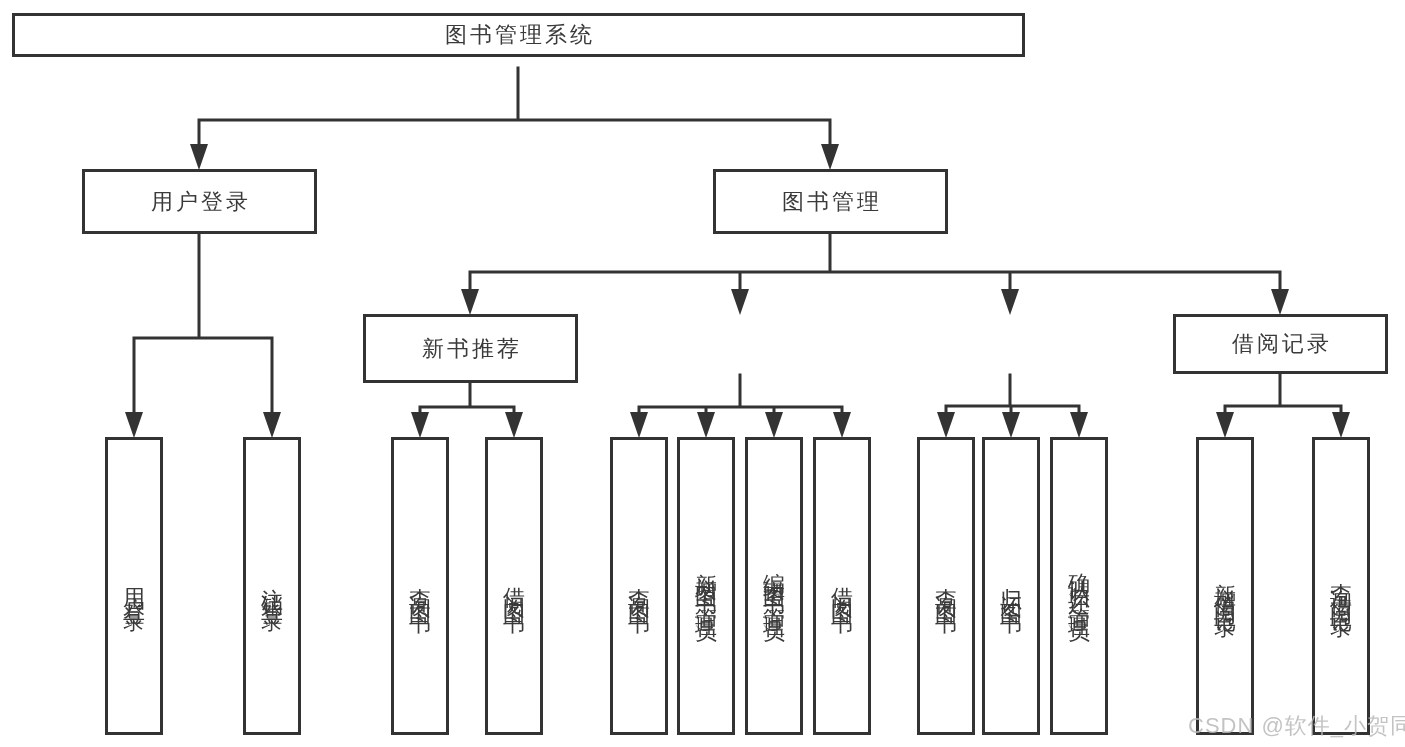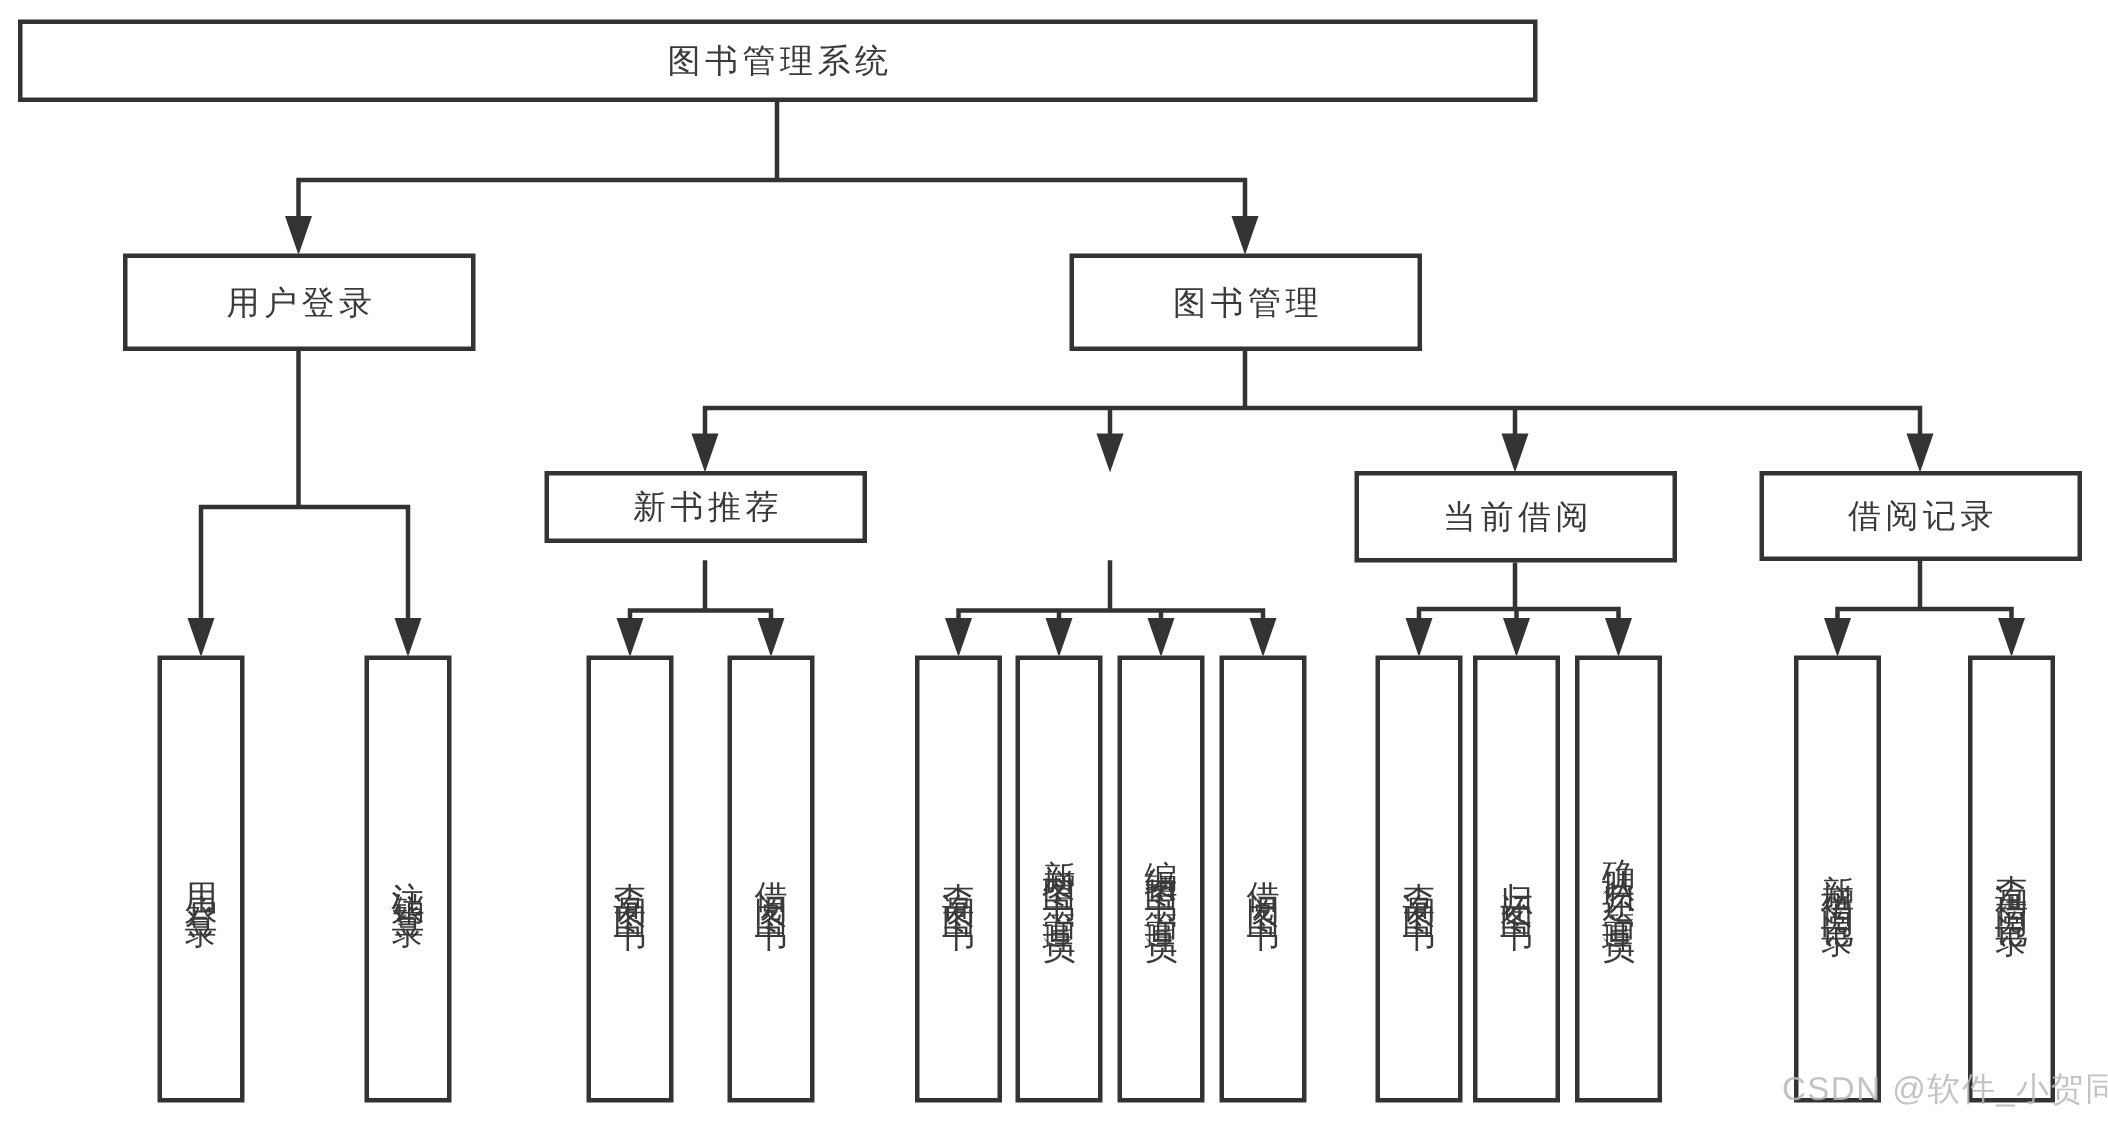--- a/index.html
+++ b/index.html
@@ -100,36 +100,33 @@
       <polygon points="774,438 765,412 783,412"></polygon>
       <polygon points="842,438 833,412 851,412"></polygon>
       <polygon points="946,438 937,412 955,412"></polygon>
       <polygon points="1011,438 1002,412 1020,412"></polygon>
       <polygon points="1079,438 1070,412 1088,412"></polygon>
       <polygon points="1225,438 1216,412 1234,412"></polygon>
       <polygon points="1341,438 1332,412 1350,412"></polygon>
     </g>
   </svg>
 
-  <div class="box hbox" style="left:12px; top:13px; width:1013px; height:55px;">
+  <div class="box hbox" style="left:12px; top:13px; width:1013px; height:44px;">
     <span>图书管理系统</span>
   </div>
 
   <div class="box hbox" style="left:82px; top:169px; width:235px; height:65px;">
     <span>用户登录</span>
   </div>
   <div class="box hbox" style="left:713px; top:169px; width:235px; height:65px;">
     <span>图书管理</span>
   </div>
 
-  <div class="box hbox" style="left:363px; top:314px; width:215px; height:48px;">
+  <div class="box hbox" style="left:363px; top:314px; width:215px; height:69px;">
     <span>新书推荐</span>
-  </div>
-  <div class="box hbox" style="left:903px; top:314px; width:215px; height:61px;">
-    <span>当前借阅</span>
   </div>
   <div class="box hbox" style="left:1173px; top:314px; width:215px; height:60px;">
     <span>借阅记录</span>
   </div>
 
   <div class="box vbox" style="left:105px; top:437px; width:58px; height:298px;">
     <span>用户登录</span>
   </div>
   <div class="box vbox" style="left:243px; top:437px; width:58px; height:298px;">
     <span>注销登录</span>

